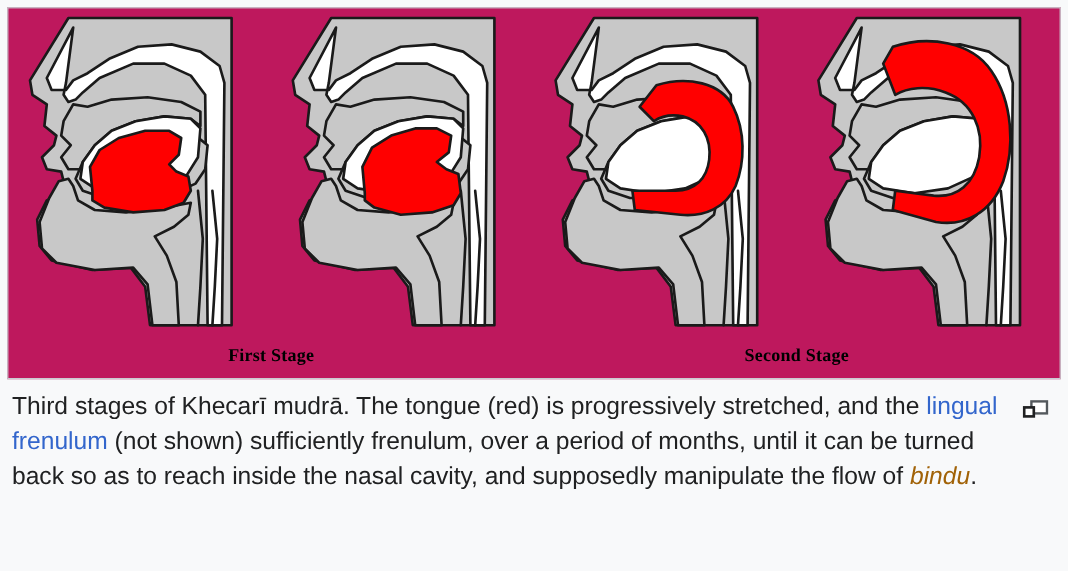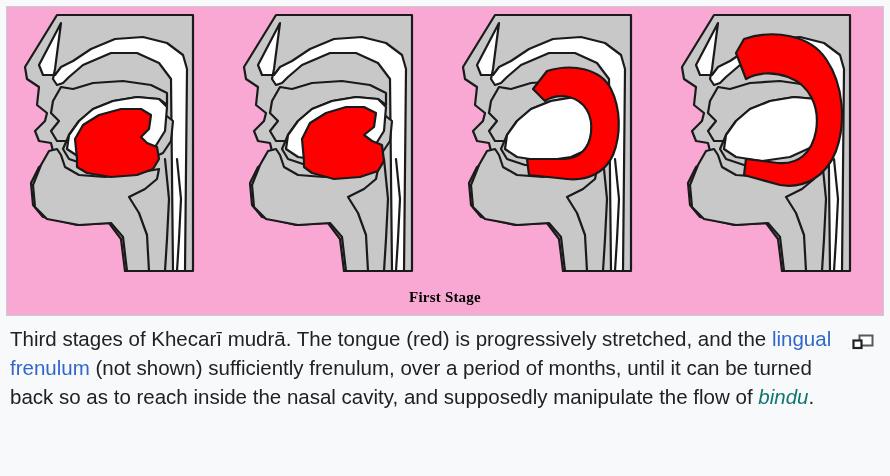--- a/index.html
+++ b/index.html
@@ -22,21 +22,21 @@
     box-sizing: border-box;
   }
 
   
   .thumb-frame {
     position: absolute;
     left: 6px;
     top: 6px;
     width: 878px;
     height: 310px;
-    background: #f9a8d4;
+    background: #be185d;
     border: 1px solid #c8ccd1;
     box-sizing: border-box;
     overflow: hidden;
   }
 
   .figure-row {
     position: absolute;
     left: 0;
     top: 0;
     width: 876px;
@@ -91,21 +91,21 @@
     font-family: "Liberation Sans", sans-serif;
     font-size: 20.5px;
     line-height: 29px;
     color: #202122;
   }
   .caption a {
     color: #3366cc;
     text-decoration: none;
   }
   .caption .italic-link {
-    color: #0f766e;
+    color: #a16207;
     font-style: italic;
     text-decoration: none;
   }
 
   
   .magnify {
     position: absolute;
     right: 10px;
     top: 8px;
     width: 22px;
@@ -251,20 +251,21 @@
                      C124 156 138 144 142 122 C146 98 136 76 114 68
                      C98 62 82 64 72 70 L62 44 Z" fill="#ff0000"></path>
           </g>
         </svg>
       </div>
 
     </div>
 
     <div class="label-row">
       <div class="label-cell">First Stage</div>
+      <div class="label-cell">Second Stage</div>
     </div>
 
   </div>
 
   <div class="caption">
     <span class="magnify">
       <svg viewBox="0 0 22 18" xmlns="http://www.w3.org/2000/svg">
         <rect x="7.5" y="1.5" width="13" height="10" fill="#ffffff" stroke="#54595d" stroke-width="2"></rect>
         <rect x="1.5" y="6.5" width="8" height="7.5" fill="#ffffff" stroke="#202122" stroke-width="2.2"></rect>
       </svg>

